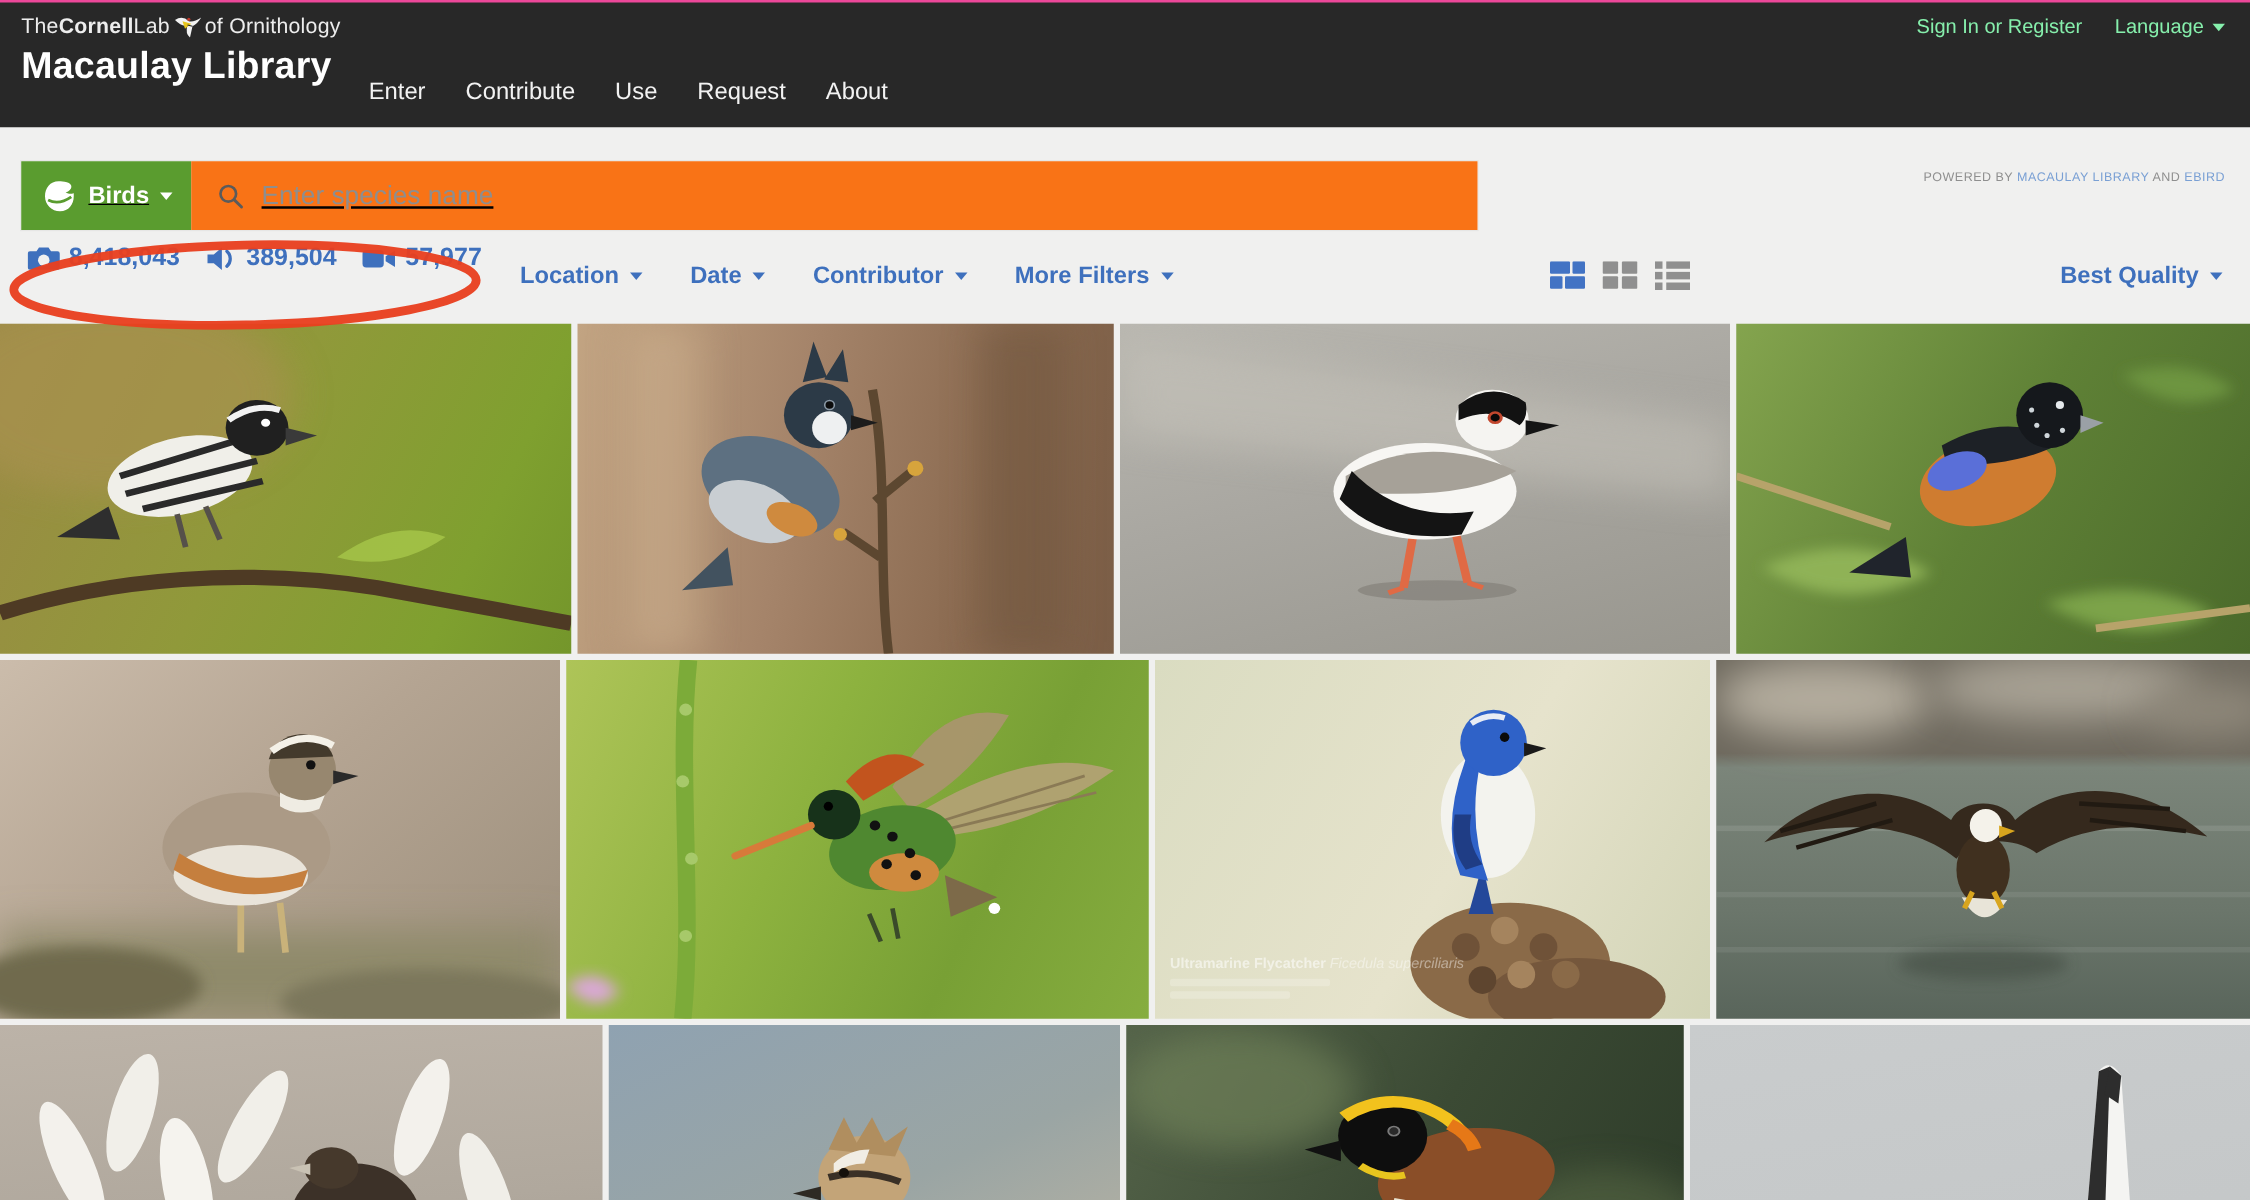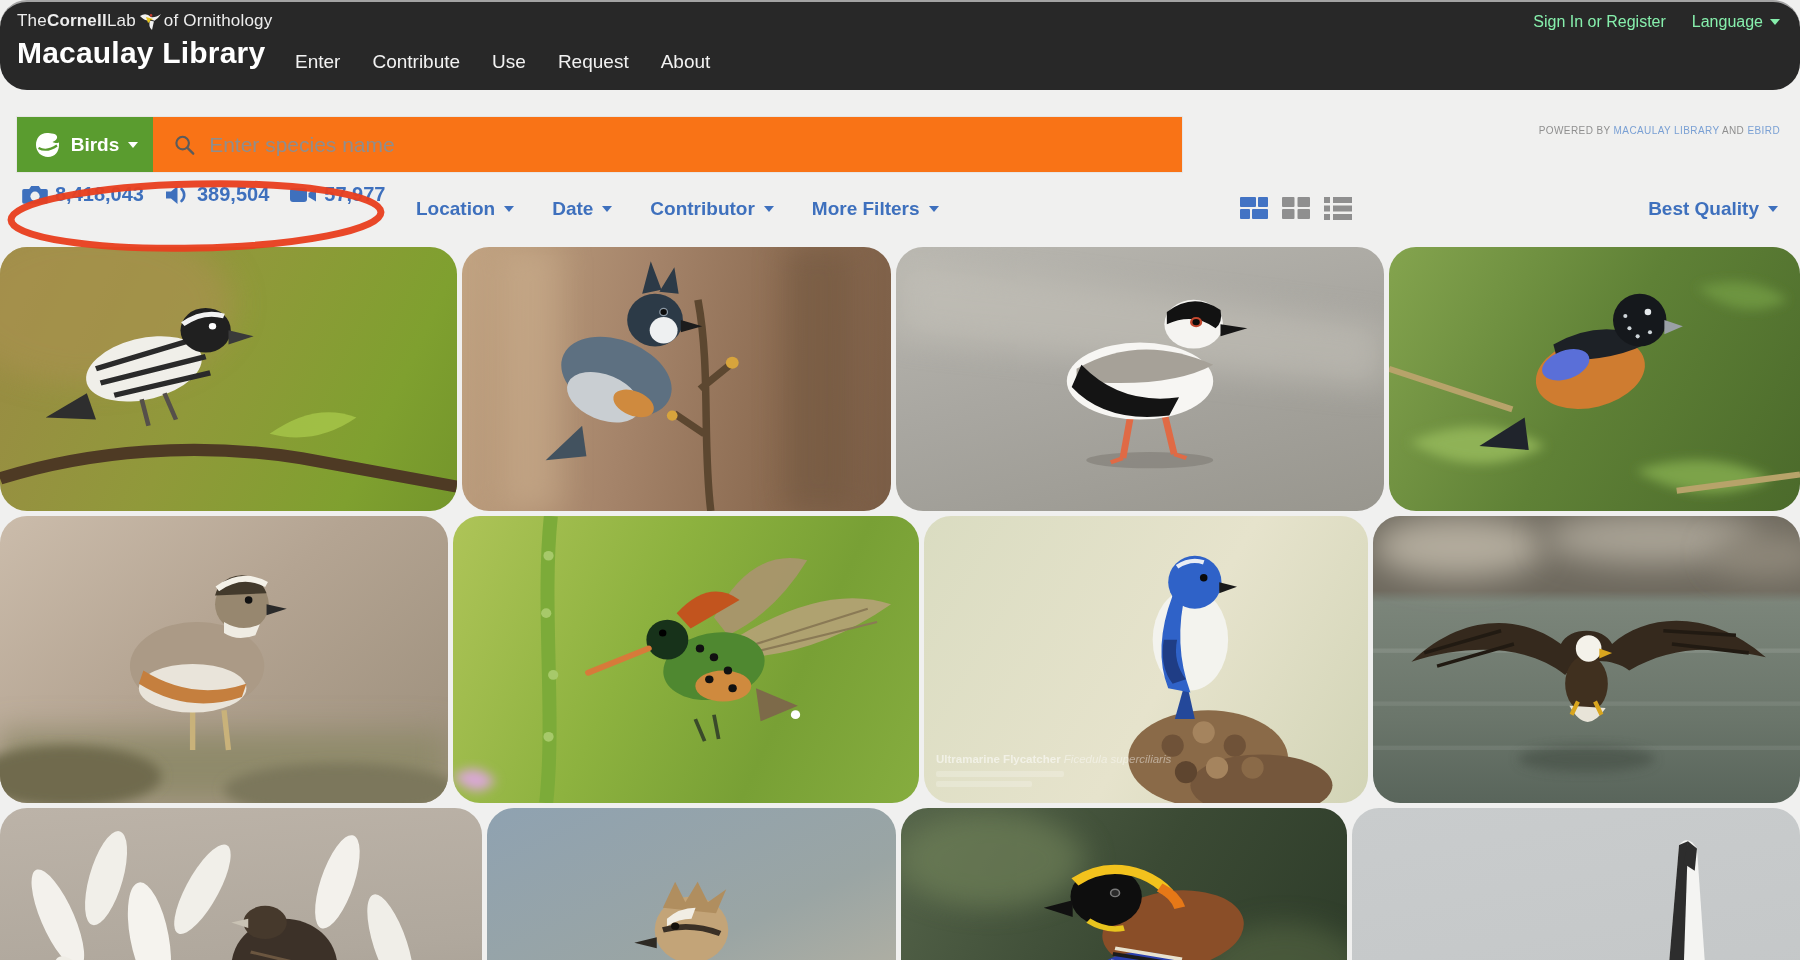--- a/index.html
+++ b/index.html
@@ -1,36 +1,36 @@
 <!DOCTYPE html>
 <html><head>
 <meta charset="utf-8">
 <style>
   * { margin:0; padding:0; box-sizing:border-box; }
   html,body { width:1800px; height:960px; }
   body { font-family:"Liberation Sans", sans-serif; background:#f0f0ef; }
   .page { position:relative; width:1800px; height:960px; overflow:hidden; background:#f0f0ef; }
 
   
-  .header { position:relative; height:90px; background:#282828; border-top:2px solid #a3a3a3; color:#fff;border-radius:27px; }
+  .header { position:relative; height:102px; background:#282828; border-top:2px solid #ec4899; color:#fff; }
   .brand { position:absolute; left:17px; top:9px; }
   .cornell { display:flex; align-items:center; font-size:17px; color:#ededed; letter-spacing:.2px; }
   .cornell b { font-weight:bold; }
   .cornell svg { margin:0 1px; }
   .site-title { font-size:30px; font-weight:bold; margin-top:5px; letter-spacing:.2px; color:#fff; }
   .main-nav { position:absolute; left:295px; bottom:17px; display:flex; gap:32px; font-size:19px; color:#f2f2f2; }
   .main-nav span { cursor:pointer; }
   .header-right { position:absolute; right:20px; top:11px; display:flex; gap:26px; align-items:center; font-size:16px; color:#86efac; }
   .lang { display:flex; align-items:center; gap:7px; cursor:pointer; }
 
   .caret { display:inline-block; width:0; height:0; border-left:5px solid transparent; border-right:5px solid transparent; border-top:6px solid currentColor; }
 
   
   .search-section { position:relative; height:90px; background:#f0f0ef; }
-  .search-bar { position:absolute; left:17px; top:27px; width:1165px; height:55px; display:flex; box-shadow:0 0 0 1px rgba(0,0,0,.04); }
+  .search-bar { position:absolute; left:17px; top:27px; width:1165px; height:55px; display:flex; box-shadow:0 0 0 1px rgba(0,0,0,.04);text-decoration:underline; }
   .taxa-btn { width:136px; background:#5a9c2f; color:#fff; font-size:19px; font-weight:bold; border:none; display:flex; align-items:center; justify-content:center; gap:9px; cursor:pointer; font-family:inherit; }
   .taxa-btn .caret { border-top-color:#fff; }
   .search-input-wrap { flex:1; background:#f97316; display:flex; align-items:center; padding:0 20px; gap:13px; }
   .search-input-wrap input { border:none; outline:none; font-size:21px; width:100%; color:#333; font-family:inherit; background:transparent; }
   .search-input-wrap input::placeholder { color:#8e8e8e; }
   .powered { position:absolute; right:20px; top:35px; font-size:10px; letter-spacing:.4px; color:#8f8f8f; }
   .powered a { color:#7aa0d4; text-decoration:none; cursor:pointer; }
 
   
   .toolbar { position:relative; height:67px; background:#f0f0ef; }
@@ -39,21 +39,21 @@
   .annotation { position:absolute; left:2px; top:-5px; width:392px; height:82px; pointer-events:none; z-index:5; }
   .filters { position:absolute; left:416px; top:18px; display:flex; gap:38px;justify-content:flex-end; }
   .filter { display:flex; align-items:center; gap:9px; font-size:19px; font-weight:bold; color:#3e70bd; cursor:pointer; }
   .view-toggles { position:absolute; left:1240px; top:17px; display:flex; gap:14px; }
   .view-toggles .vt { cursor:pointer; }
   .sort { position:absolute; right:22px; top:18px; display:flex; align-items:center; gap:9px; font-size:19px; font-weight:bold; color:#3e70bd; cursor:pointer; }
 
   
   .gallery { width:1800px; }
   .grow { display:flex; gap:5px; margin-bottom:5px; }
-  .tile { position:relative; overflow:hidden; cursor:pointer; flex:0 0 auto;border-radius:27px; }
+  .tile { position:relative; overflow:hidden; cursor:pointer; flex:0 0 auto; }
   .tile svg { position:absolute; inset:0; width:100%; height:100%; display:block; }
   .r1 .tile { height:264px; }
   .r2 .tile { height:287px; }
   .r3 .tile { height:240px; }
   .t1{width:457px;background:linear-gradient(115deg,#9b8a45,#90993a 45%,#7fa02f 80%,#74962b);}
   .t2{width:429px;background:linear-gradient(100deg,#c2a482,#a5846a 40%,#8a6a50 75%,#7a5d46);}
   .t3{width:488px;background:linear-gradient(165deg,#b9b7b0,#a9a7a1 45%,#98968e);}
   .t4{width:411px;background:linear-gradient(120deg,#84a44e,#5f8136 50%,#4b6a2b);}
   .t5{width:448px;background:linear-gradient(140deg,#cbbcab,#b4a492 45%,#9b8e7b);}
   .t6{width:466px;background:linear-gradient(115deg,#aec458,#8db23f 40%,#78a035 70%,#86ad3f);}

